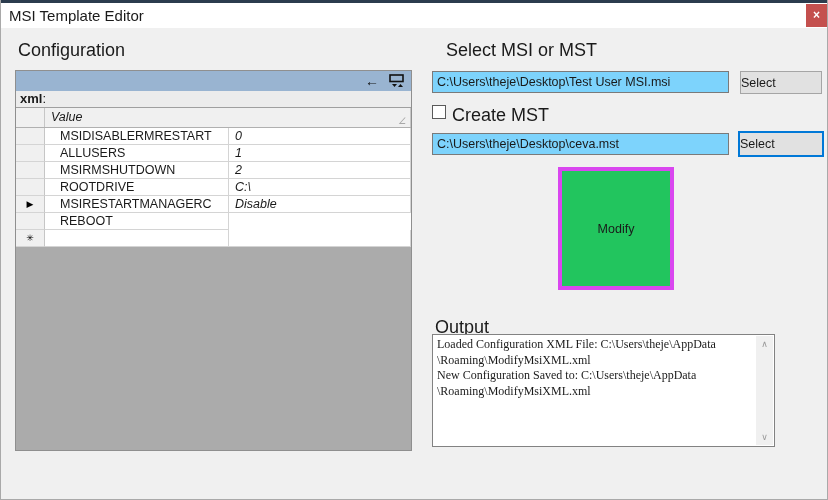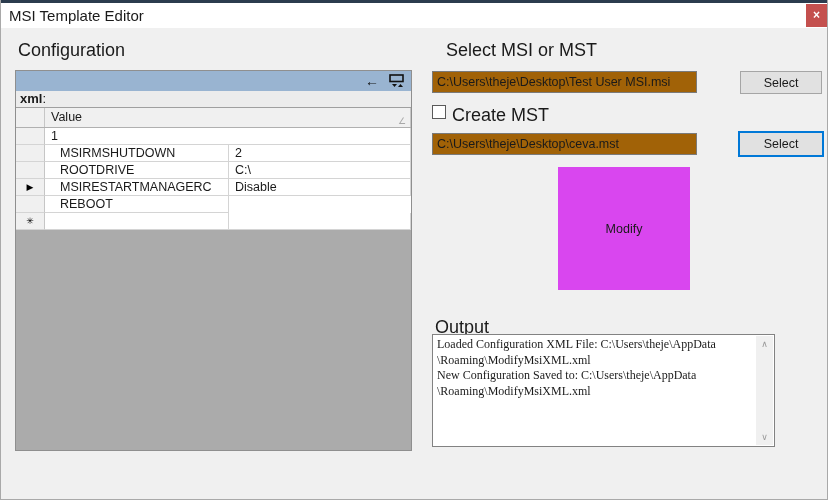--- a/index.html
+++ b/index.html
@@ -30,40 +30,40 @@
   .grid-caption .parentrows-icon { position:absolute; right:7px; top:3px; }
   .grid-parentrow {
     height:17px; background:#ececec; border-bottom:1px solid #9f9f9f; flex:0 0 auto;
     padding-left:4px; line-height:16px; font-size:13px;
   }
   .grid-parentrow b { font-weight:bold; }
   .grid-headrow { display:flex; height:20px; background:#f0f0f0; border-bottom:1px solid #b0b0b0; flex:0 0 auto; }
   .hcell { border-right:1px solid #c6c6c6; line-height:19px; overflow:hidden; white-space:nowrap; }
   .c-sel  { width:29px; flex:0 0 auto; background:#f0f0f0; text-align:center; }
   .c-name { width:184px; flex:0 0 auto; padding-left:15px; }
-  .c-val  { flex:1 1 auto; padding-left:6px; position:relative; }
+  .c-val  { flex:1 1 auto; padding-left:6px; position:relative;font-style:italic; }
   .sort-glyph { position:absolute; right:4px; top:4px; font-size:9px; color:#a8a8a8; }
   .grid-row { display:flex; height:17px; background:#fff; flex:0 0 auto; }
   .cell { border-right:1px solid #d4d4d4; border-bottom:1px solid #d4d4d4; line-height:16px; overflow:hidden; white-space:nowrap; }
   .grid-row .c-sel { background:#f0f0f0; border-right:1px solid #c6c6c6; font-size:9px; line-height:16px; color:#000; }
   .newrow-glyph { font-size:11px; color:#333; }
   .grid-filler { flex:1 1 auto; background:#ababab; }
 
   
   .btn {
     position:absolute; background:#e1e1e1; border:1px solid #a5a5a5; font-family:"Liberation Sans",sans-serif;
-    font-size:12.5px; color:#1a1a1a; text-align:center; cursor:default;
+    font-size:12.5px; color:#1a1a1a; text-align:left; cursor:default;
   }
   .btn-save { left:16px; top:462px; width:169px; height:23px; }
   .btn-select1 { left:739px; top:71px; width:82px; height:23px; }
   .btn-select2 { left:737px; top:131px; width:86px; height:26px; border:2px solid #0078d7; }
-  .btn-modify { left:557px; top:167px; width:132px; height:123px; border:4px solid #d946ef; background:#d946ef;
+  .btn-modify { left:557px; top:167px; width:116px; height:123px; border:4px solid #d946ef; background:#22c55e;
     display:flex; align-items:center; justify-content:center; }
   .tb {
-    position:absolute; width:265px; height:22px; background:#a16207; border:1px solid #7a7a7a;
+    position:absolute; width:297px; height:22px; background:#7dd3fc; border:1px solid #7a7a7a;
     font-family:"Liberation Sans",sans-serif; font-size:12.5px; color:#1a1a1a; padding:0 4px;
   }
   .tb1 { left:431px; top:71px; }
   .tb2 { left:431px; top:133px; }
   .chk-box {
     position:absolute; left:431px; top:105px; width:14px; height:14px; background:#fff; border:1px solid #5a5a5a;
   }
   .chk-label { left:451px; top:105px; }
 
   
@@ -112,20 +112,26 @@
     <div class="grid-headrow">
       <div class="hcell c-sel"></div>
       <div class="hcell c-val">
         <span>Value</span>
         <span class="sort-glyph">∠</span>
       </div>
     </div>
 
     <div class="grid-row">
       <div class="cell c-sel"></div>
+      <div class="cell c-name">MSIDISABLERMRESTART</div>
+      <div class="cell c-val">0</div>
+    </div>
+    <div class="grid-row">
+      <div class="cell c-sel"></div>
+      <div class="cell c-name">ALLUSERS</div>
       <div class="cell c-val">1</div>
     </div>
     <div class="grid-row">
       <div class="cell c-sel"></div>
       <div class="cell c-name">MSIRMSHUTDOWN</div>
       <div class="cell c-val">2</div>
     </div>
     <div class="grid-row">
       <div class="cell c-sel"></div>
       <div class="cell c-name">ROOTDRIVE</div>

